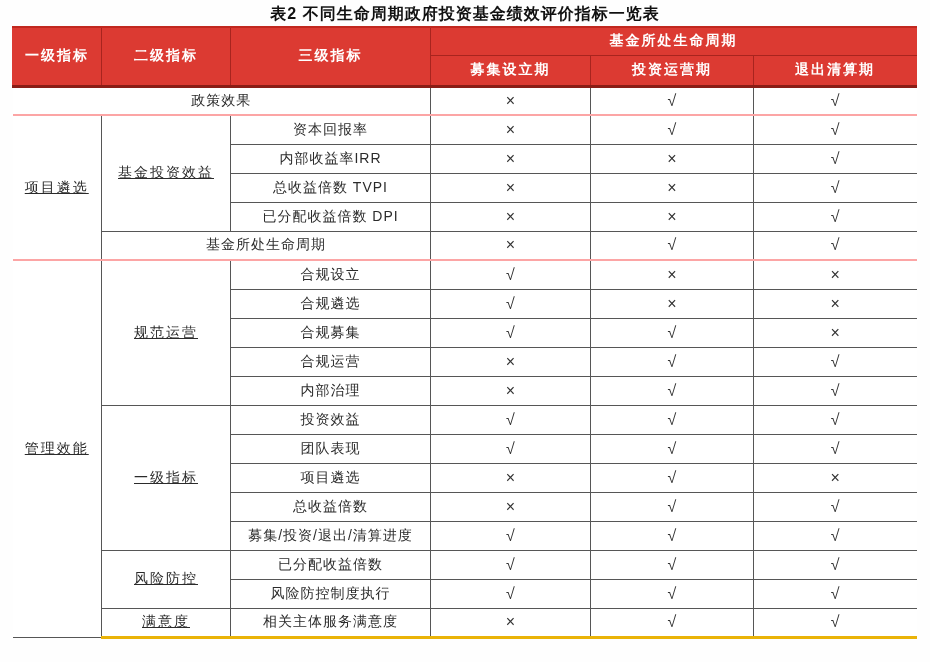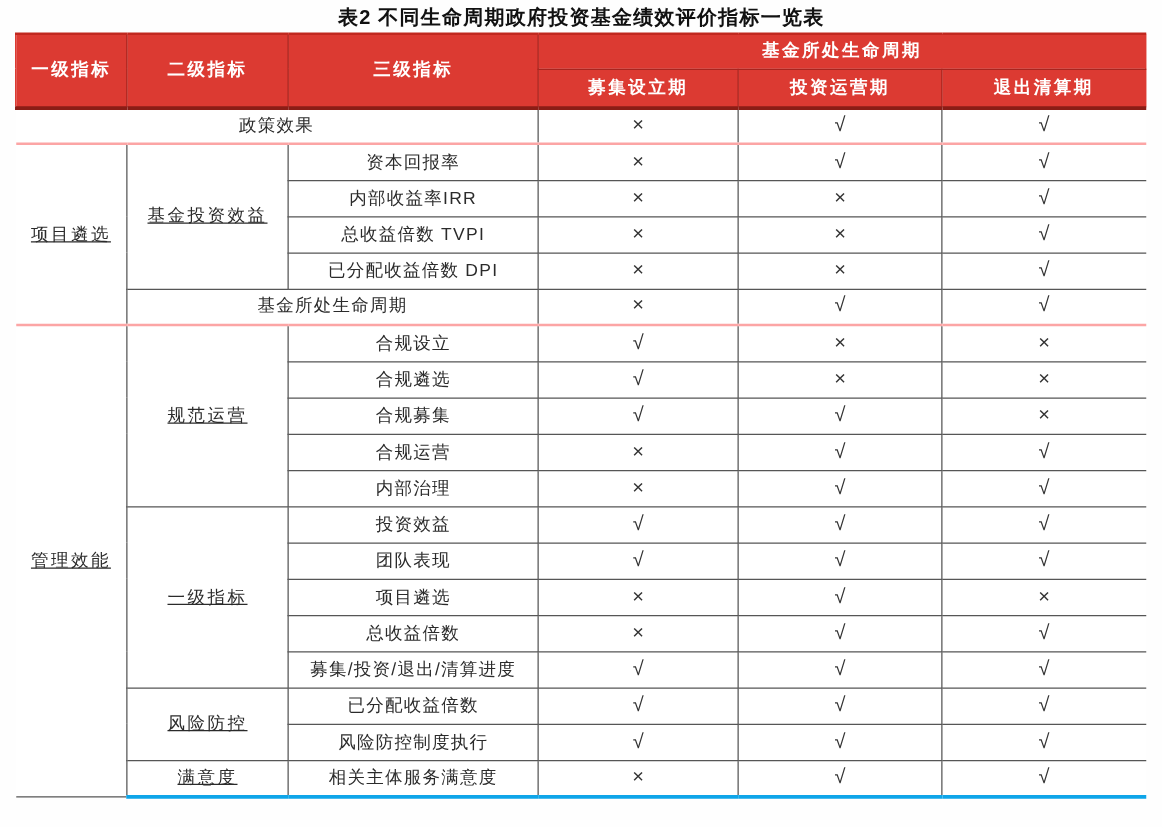--- a/index.html
+++ b/index.html
@@ -55,21 +55,21 @@
     vertical-align: middle;
     height: 29px;
     letter-spacing: 1px;
     color: #2b2b2b;
     background: #ffffff;
     padding: 0 2px;
   }
   tbody td.first { border-left: none; }
   tbody td.last  { border-right: none; }
   tbody tr.gsep td { border-top: 2px solid #fca5a5; }
-  tbody tr.bottom td { border-bottom: 3px solid #0ea5e9; text-align: center; }
+  tbody tr.bottom td { border-bottom: 3px solid #eab308; text-align: center; }
   td.mark { font-size: 16px; color: #333; letter-spacing: 0; }
   td.l1, td.l2 { letter-spacing: 2px; text-decoration: underline; }
 </style>
 </head>
 <body>
 
 <div class="page">
   <div class="title">表2 不同生命周期政府投资基金绩效评价指标一览表</div>
 
   <table class="perf">

